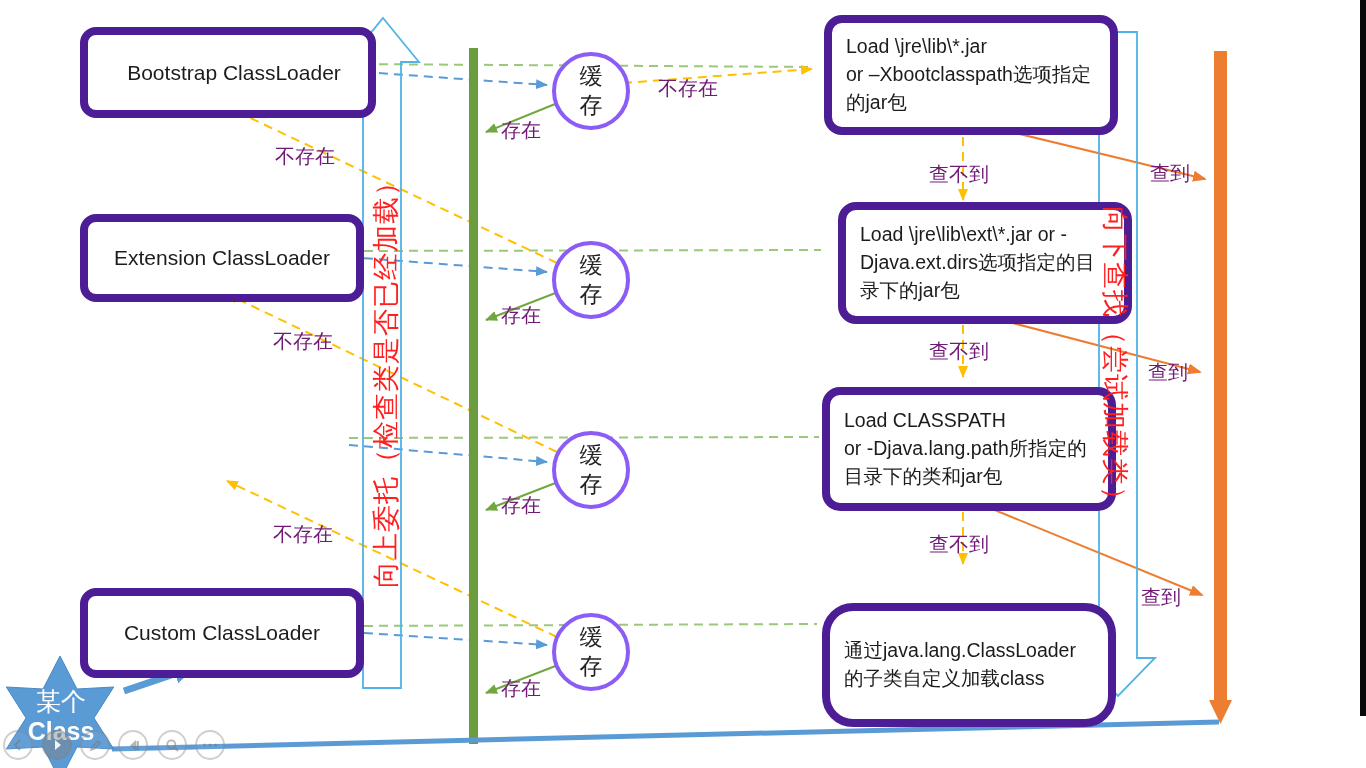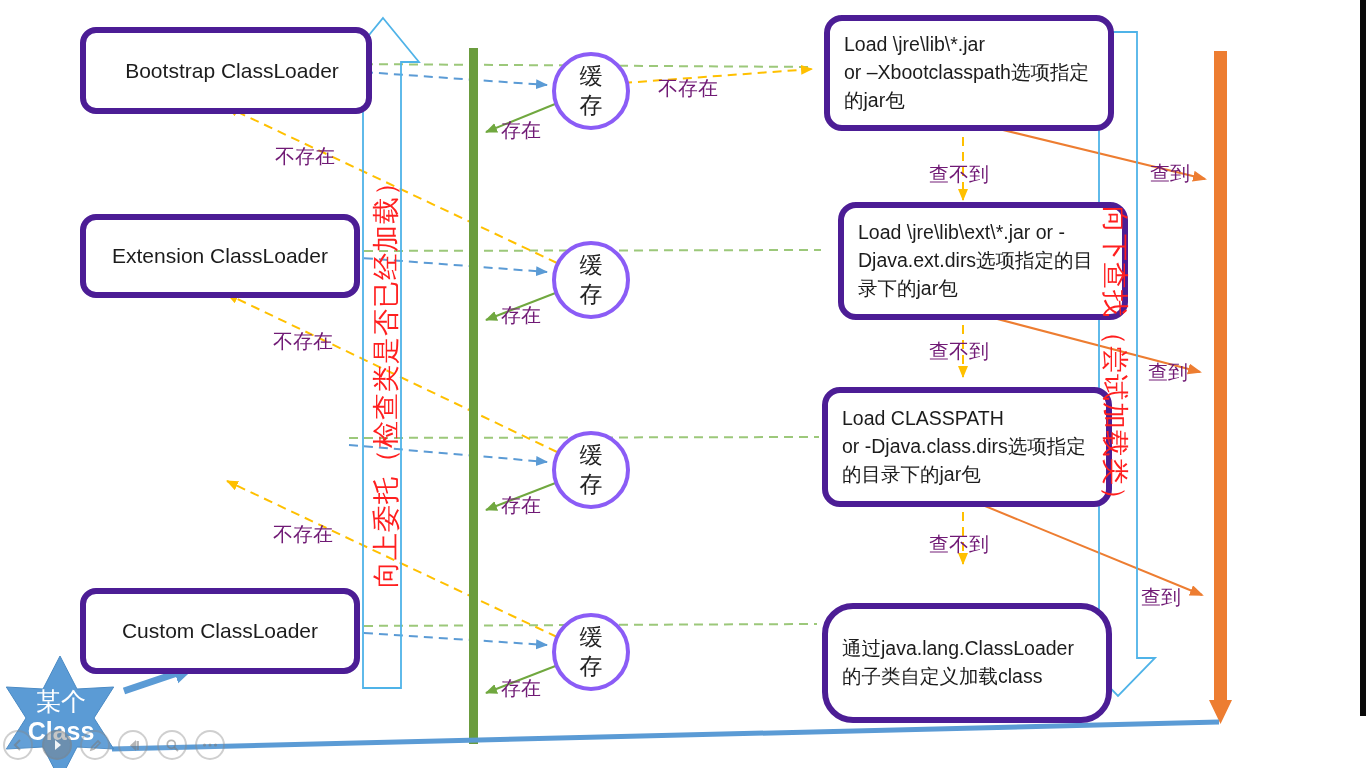--- a/index.html
+++ b/index.html
@@ -1,21 +1,21 @@
 <!DOCTYPE html>
 <html><head>
 <meta charset="utf-8">
 <style>
   html,body{margin:0;padding:0;background:#fff;}
   #stage{position:relative;width:1366px;height:768px;overflow:hidden;background:#ffffff;
          font-family:"Liberation Sans","DejaVu Sans",sans-serif;}
   svg.layer{position:absolute;left:0;top:0;z-index:1;}
   .html-layer{position:absolute;left:0;top:0;width:1366px;height:768px;z-index:2;}
 
-  .gbox{position:absolute;background:#fff;border:6px solid #4c1d95;border-radius:16px;
+  .gbox{position:absolute;background:#fff;border:8px solid #4c1d95;border-radius:16px;
         display:flex;align-items:center;justify-content:center;color:#1c1c1c;}
   .gbox.left{width:268px;font-size:21px;}
   .gbox.right{width:278px;border-radius:18px;justify-content:flex-start;}
   .gbox.right .txt{padding:6px 12px 6px 14px;font-size:19.5px;line-height:1.42;
         white-space:pre-line;color:#1c1c1c;}
 
   .cache{position:absolute;width:70px;height:70px;border-radius:50%;background:#fff;
         border:4px solid #8b5cf6;display:flex;align-items:center;justify-content:center;}
   .cache .ct{width:26px;font-size:23px;line-height:1.25;color:#222;text-align:center;}
 
@@ -134,21 +134,21 @@
 
     <div class="gbox right" style="left:824px;top:15px;height:104px;">
       <span class="txt">Load \jre\lib\*.jar
 or –Xbootclasspath选项指定的jar包</span>
     </div>
     <div class="gbox right" style="left:838px;top:202px;height:106px;">
       <span class="txt">Load \jre\lib\ext\*.jar or -Djava.ext.dirs选项指定的目录下的jar包</span>
     </div>
     <div class="gbox right" style="left:822px;top:387px;height:108px;">
       <span class="txt">Load CLASSPATH
-or  -Djava.class.dirs选项指定的目录下的jar包</span>
+or  -Djava.lang.path所指定的目录下的类和jar包</span>
     </div>
     <div class="gbox right" style="left:822px;top:603px;height:108px;border-radius:31px;">
       <span class="txt">通过java.lang.ClassLoader
 的子类自定义加载class</span>
     </div>
 
     <div class="cache" style="left:552px;top:52px;">
       <div class="ct">缓存</div>
     </div>
     <div class="cache" style="left:552px;top:241px;">

